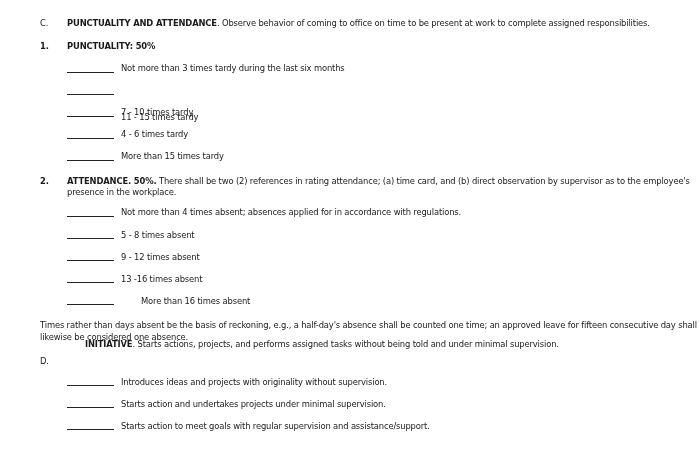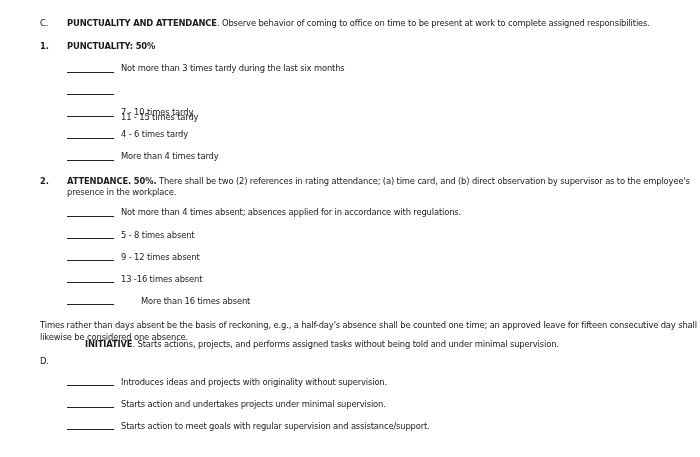--- a/index.html
+++ b/index.html
@@ -28,21 +28,21 @@
 
 <div class="blank" style="top:72px;"></div>
 <span class="opt" style="top:63px;">Not more than 3 times tardy during the last six months</span>
 <div class="blank" style="top:94px;"></div>
 <span class="opt" style="top:85px;margin-top:44px;">4 - 6 times tardy</span>
 <div class="blank" style="top:116px;"></div>
 <span class="opt" style="top:107px;">7 - 10 times tardy</span>
 <div class="blank" style="top:138px;"></div>
 <span class="opt" style="top:112px;">11 - 15 times tardy</span>
 <div class="blank" style="top:160px;"></div>
-<span class="opt" style="top:151px;">More than 4 times tardy</span>
+<span class="opt" style="top:151px;">More than 15 times tardy</span>
 
 <b class="marker abs" style="top:176px;">2.</b>
 <div class="heading abs" style="top:176px;">
   <b>ATTENDANCE. 50%.</b><span> There shall be two (2) references in rating attendance; (a) time card, and (b) direct observation by supervisor as to the employee's</span>
 </div>
 <span class="heading abs" style="top:187px;">presence in the workplace.</span>
 
 <div class="blank" style="top:216px;"></div>
 <span class="opt" style="top:207px;">Not more than 4 times absent; absences applied for in accordance with regulations.</span>
 <div class="blank" style="top:238px;"></div>

